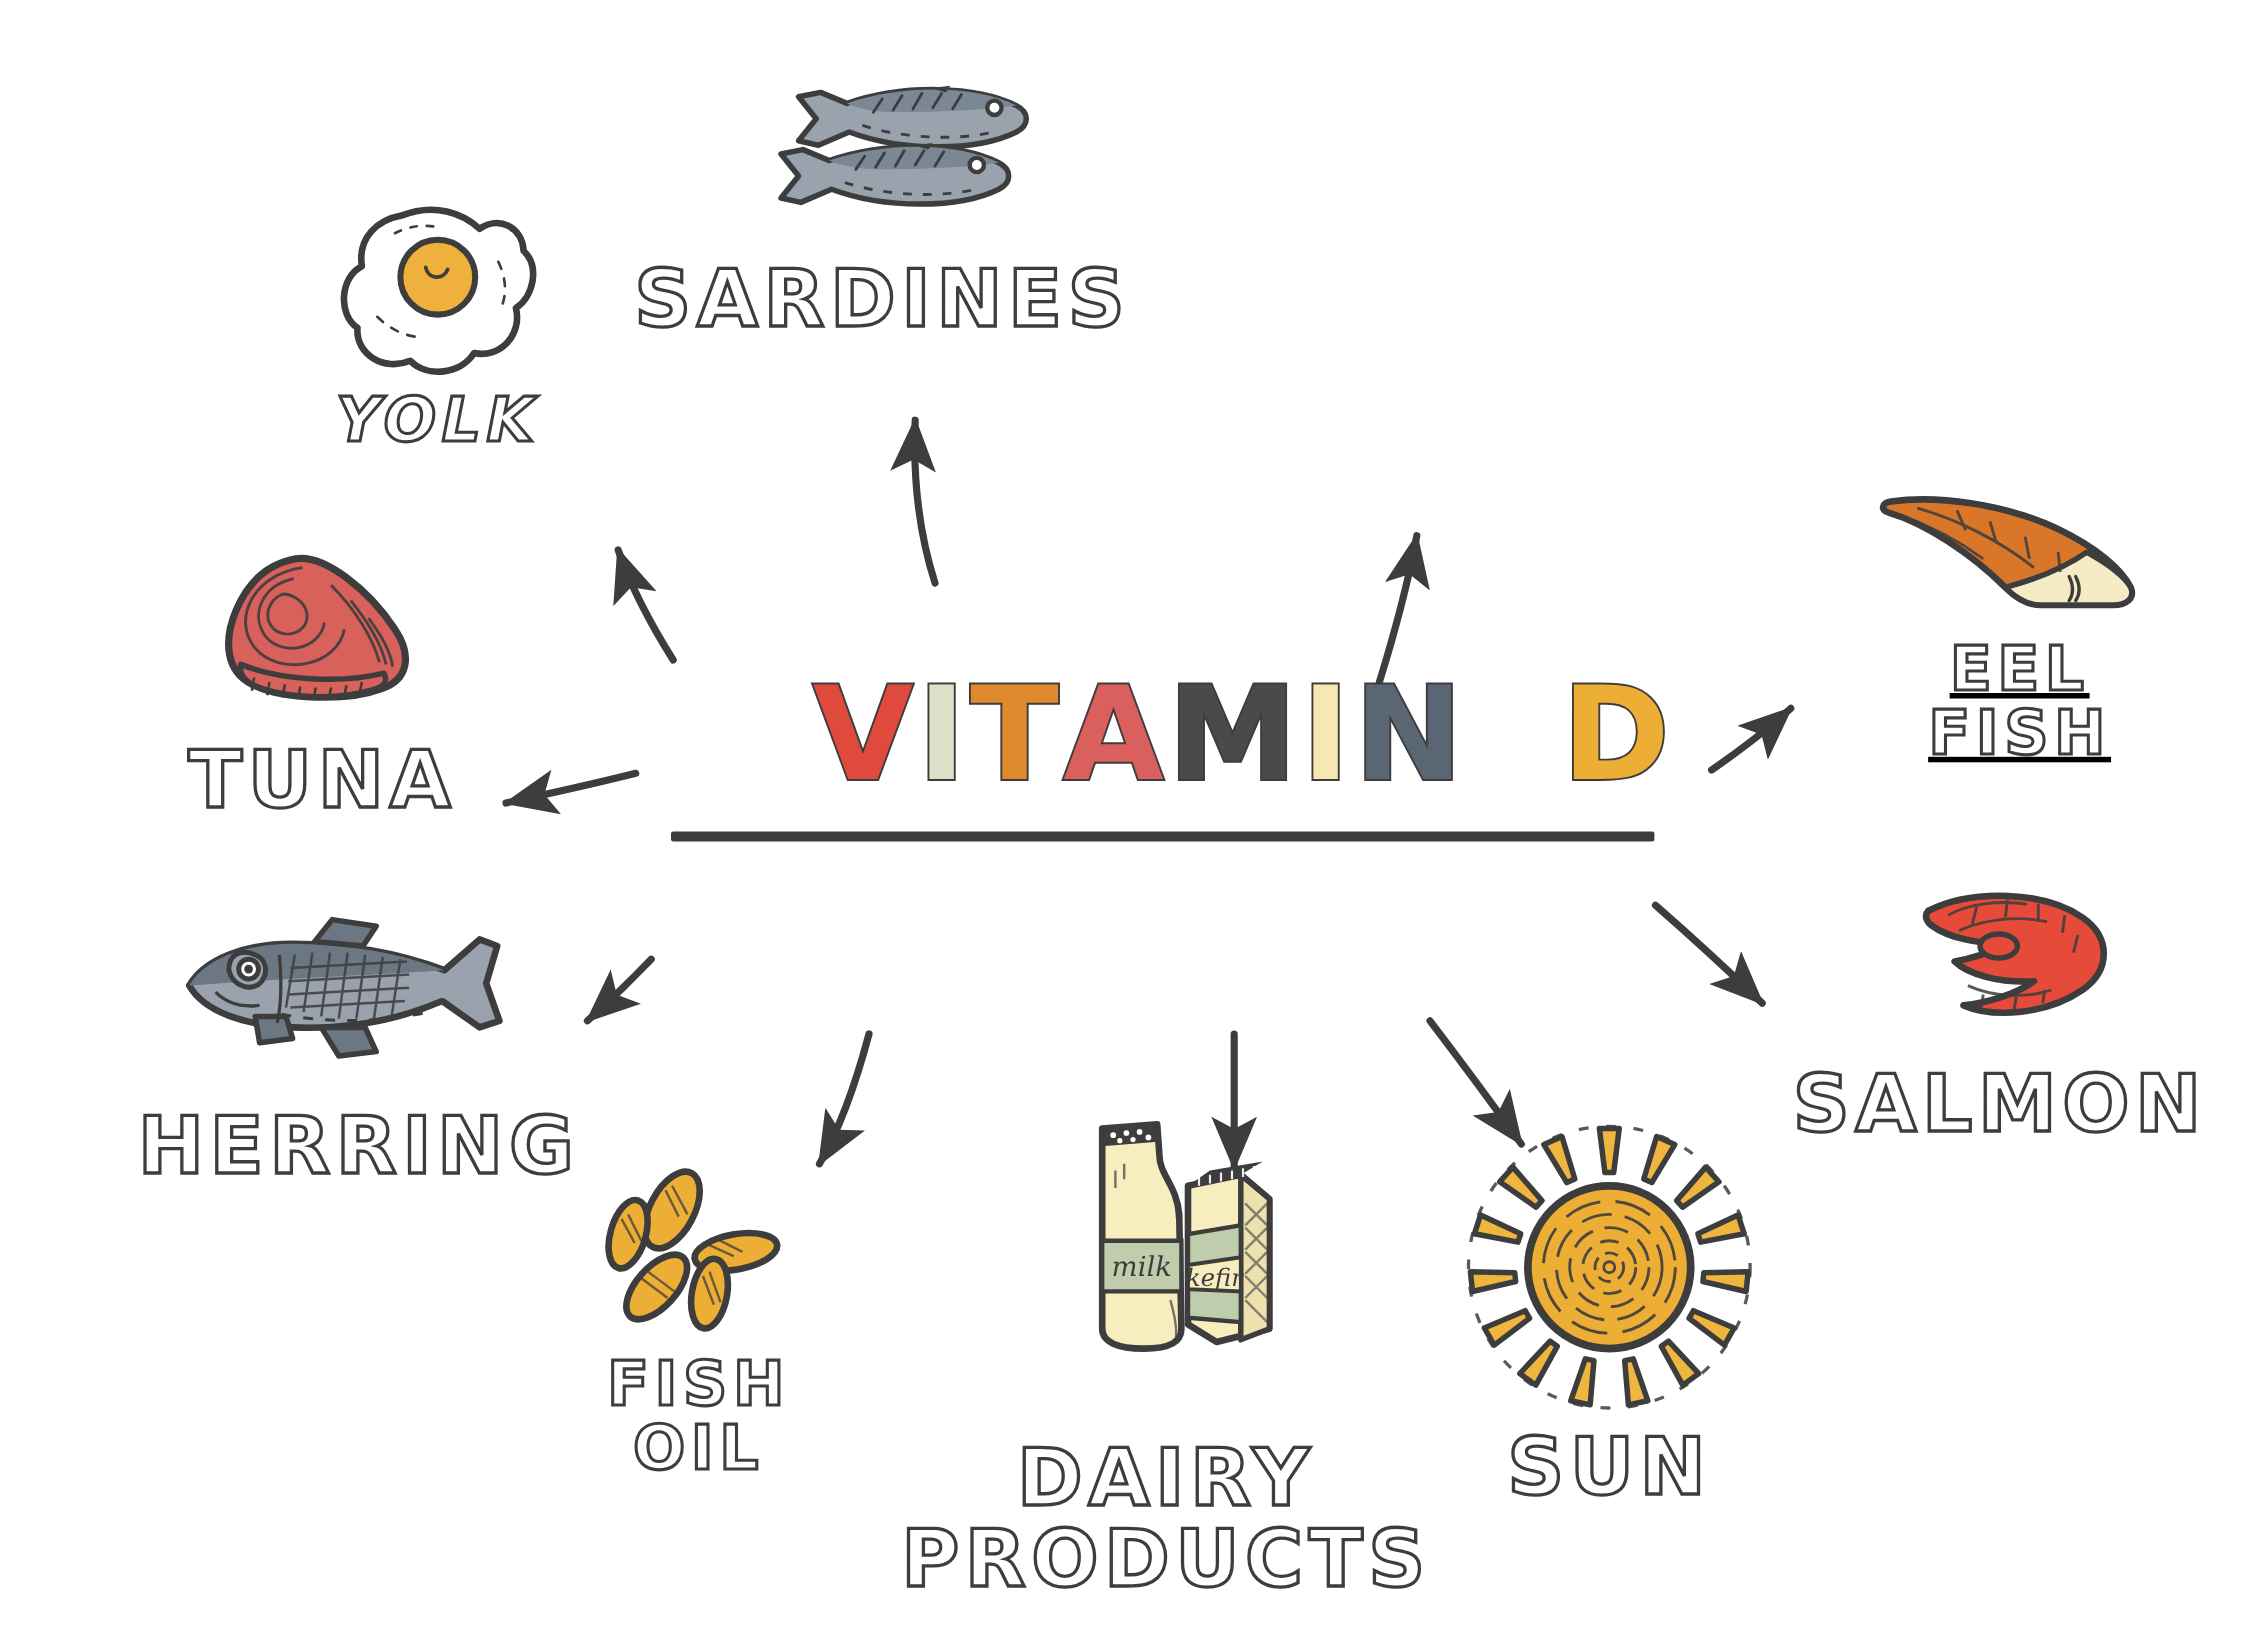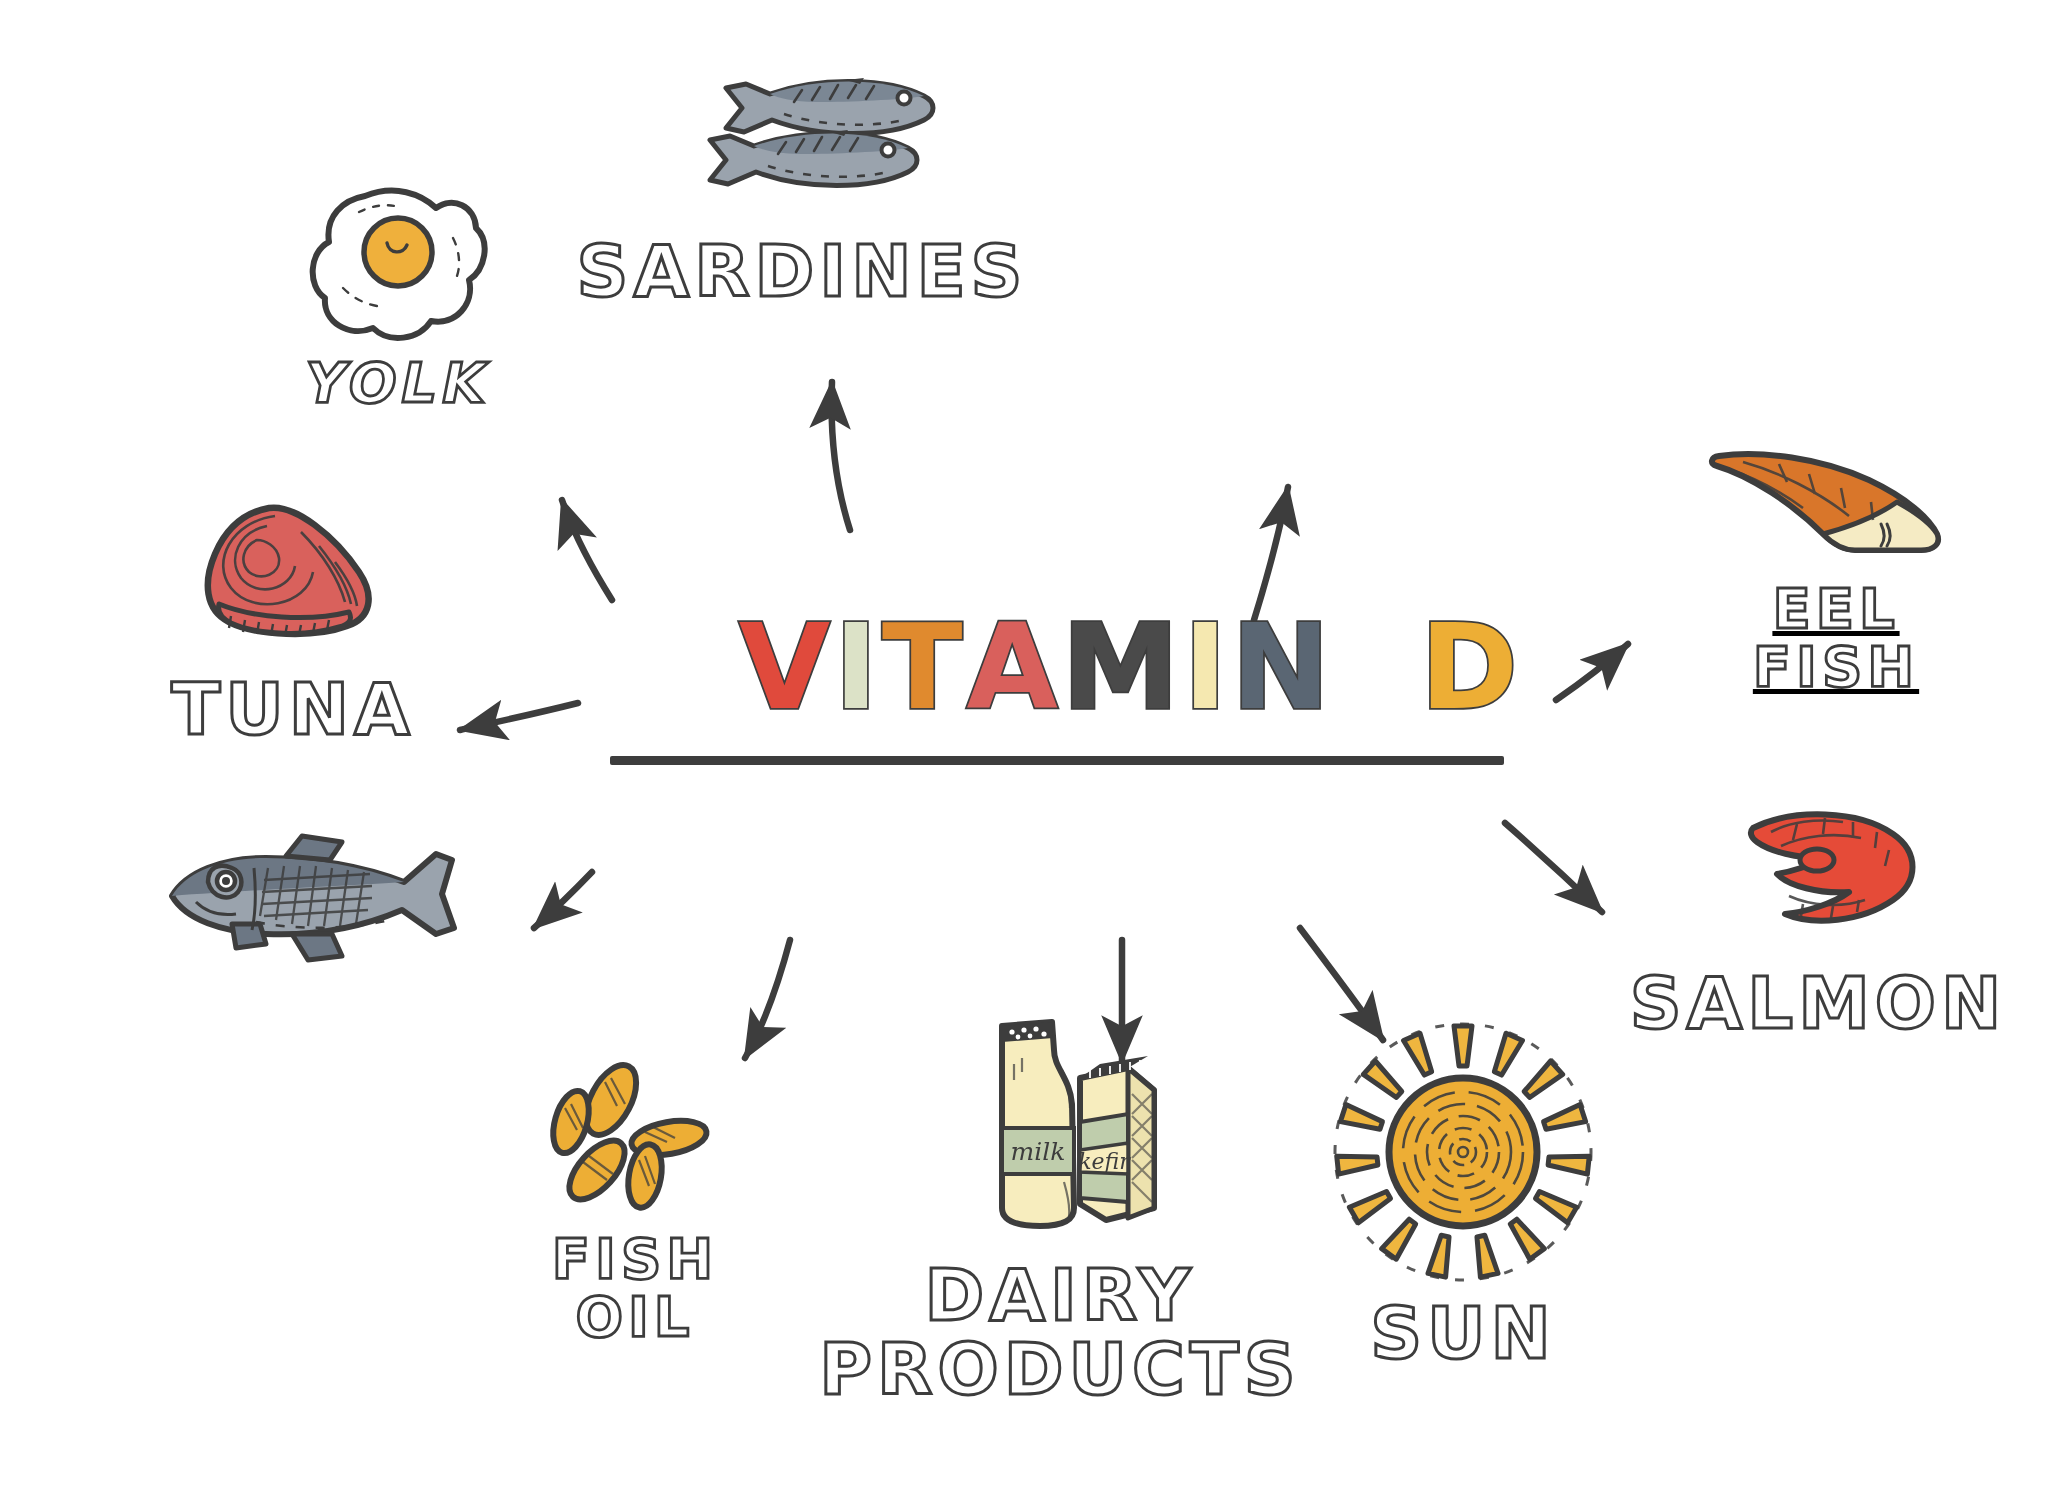--- a/index.html
+++ b/index.html
@@ -235,21 +235,21 @@
           <circle cx="140" cy="140" r="36" stroke-dasharray="22 11"></circle>
           <circle cx="140" cy="140" r="24" stroke-dasharray="17 9"></circle>
           <circle cx="140" cy="140" r="13" stroke-dasharray="12 7"></circle>
           <circle cx="140" cy="140" r="5"></circle>
         </g>
       </svg>
     </span>
     <div class="label sz-lg" style="margin-top:4px;">SUN</div>
   </div>
 
-  <div class="node" style="left:820px; top:1012px; width:480px;">
+  <div class="node" style="left:820px; top:1012px; width:480px;gap:48px;">
     <span class="icon-wrap">
       <svg width="240" height="230" viewBox="0 0 240 230">
 
         <path d="M62,14 L112,10 L114,38 C114,56 130,66 132,92 L134,196
                  C134,208 124,214 100,214 C76,214 62,208 62,196 L62,92
                  C62,66 62,56 62,38 Z" fill="#F7EDBE" stroke="#3d3d3d" stroke-width="6" stroke-linejoin="round"></path>
         <path d="M62,14 L112,10 L113,26 L62,30 Z" fill="#3d3d3d"></path>
         <g fill="#ffffff">
             <circle cx="72" cy="20" r="2.6"></circle>
             <circle cx="84" cy="18" r="2.6"></circle>
@@ -321,20 +321,21 @@
         <path d="M50,78 C60,88 74,92 90,90" fill="none" stroke="#3d3d3d" stroke-width="3"></path>
         <path d="M108,44 C110,66 110,88 106,106" fill="none" stroke="#3d3d3d" stroke-width="3"></path>
         <g stroke="#3d3d3d" stroke-width="2.3" fill="none" opacity="0.85">
           <path d="M122,44 L114,92 M138,42 L130,96 M154,42 L146,100 M170,42 L162,102
                    M186,44 L178,102 M202,46 L194,102 M218,48 L210,100"></path>
           <path d="M118,56 L224,50 M116,68 L226,62 M116,80 L226,74 M118,92 L222,86"></path>
         </g>
         <path d="M110,98 C150,106 200,106 244,96" fill="none" stroke="#3d3d3d" stroke-width="2.6" stroke-dasharray="9 11"></path>
       </svg>
     </span>
+    <div class="label sz-lg" style="margin-top:20px;">HERRING</div>
   </div>
 
   <div class="node" style="left:128px; top:496px; width:330px;">
     <span class="icon-wrap">
       <svg width="220" height="160" viewBox="0 0 220 160">
         <path d="M86,12 C112,8 152,40 176,76 C192,100 188,122 164,130
                  C132,142 74,140 46,126 C22,114 20,86 32,58 C44,30 64,16 86,12 Z" fill="#D9615C" stroke="#3d3d3d" stroke-width="6.5" stroke-linejoin="round"></path>
         <path d="M36,108 C70,122 126,126 166,116 C170,124 166,128 156,131
                  C124,141 74,139 48,127 C38,122 34,116 36,108 Z" fill="#D9615C" stroke="#3d3d3d" stroke-width="5" stroke-linejoin="round"></path>
         <g stroke="#3d3d3d" stroke-width="2.6" fill="none" opacity="0.9">

